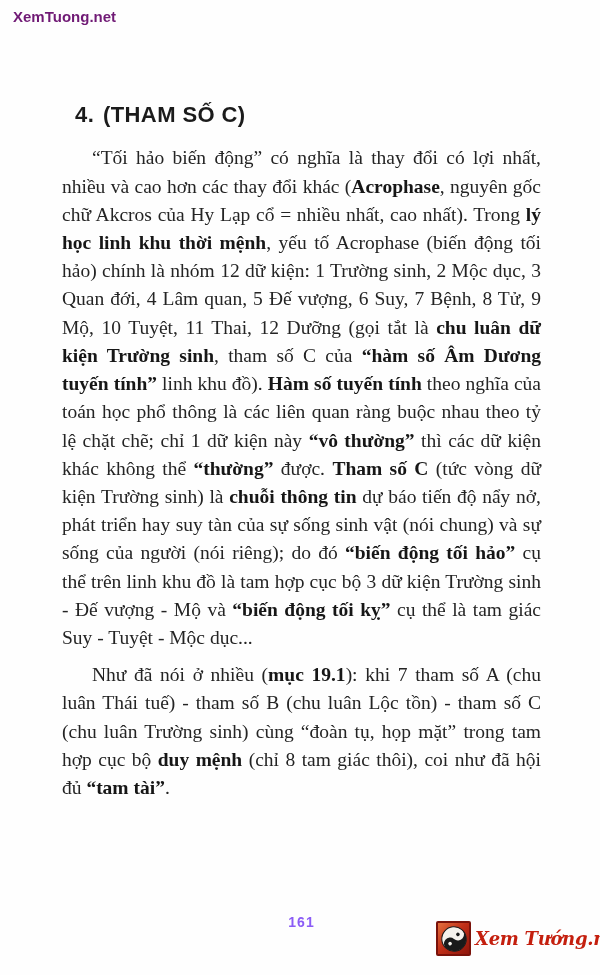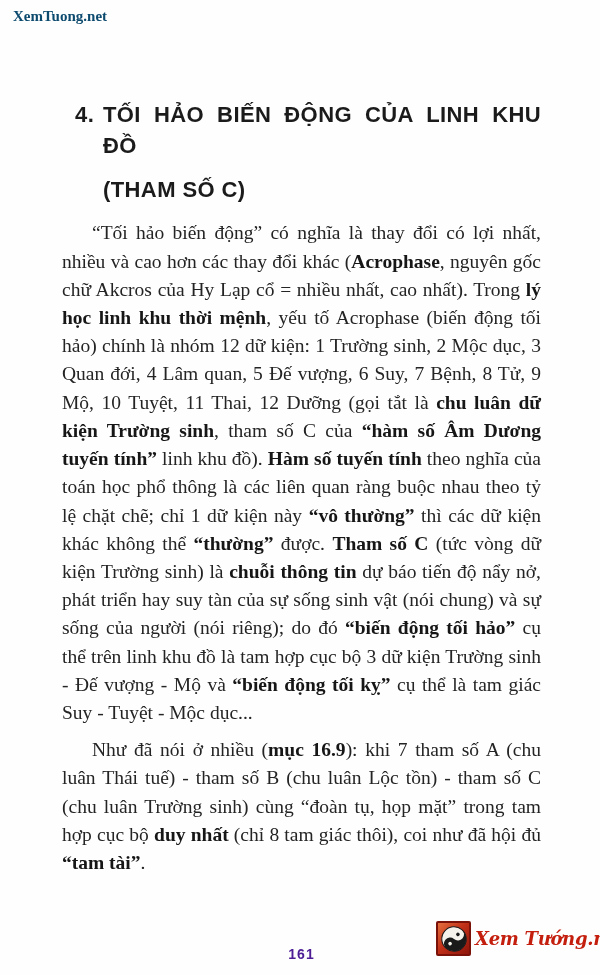--- a/index.html
+++ b/index.html
@@ -3,22 +3,22 @@
 <meta charset="utf-8">
 <style>
   html,body { margin:0; padding:0; }
   .page {
     position:relative; width:600px; height:975px;
     background:#fefefe; overflow:hidden;
     font-family:"Liberation Serif", serif;
   }
   .site-link {
     position:absolute; left:13px; top:8px;
-    font-family:Liberation Serif, serif;
-    font-weight:bold; font-size:15px; color:#0c4a6e;
+    font-family:Liberation Sans, sans-serif;
+    font-weight:bold; font-size:15px; color:#701a75;
     text-decoration:none; cursor:pointer;
   }
   .content { position:absolute; left:62px; top:84px; width:479px; }
 
   .heading {
     position:relative; padding-left:41px;
     font-family:"Liberation Sans", sans-serif;
     font-weight:bold; font-size:22px; line-height:31px;
     color:#1b1b1b; letter-spacing:0.4px;
   }
@@ -28,23 +28,23 @@
 
   .body-text { margin-top:13px; }
   p.para {
     margin:0; font-size:19.5px; line-height:28.2px;
     color:#242424; text-align:justify; text-indent:30px;
   }
   p.para + p.para { margin-top:9px; }
   p.para b { color:#161616; }
 
   .page-number {
-    position:absolute; left:62px; top:946px; width:479px;
+    position:absolute; left:62px; top:914px; width:479px;
     text-align:center; font-family:"Liberation Sans", sans-serif;
-    font-size:14px; font-weight:bold; color:#4c1d95; letter-spacing:1px;
+    font-size:14px; font-weight:bold; color:#8b5cf6; letter-spacing:1px;
   }
 
   .footer-logo { position:absolute; left:436px; top:921px; display:flex; align-items:center; gap:4px; }
   .logo-box {
     width:35px; height:35px; box-sizing:border-box;
     border:2px solid #7a120a; border-radius:2px;
     background:linear-gradient(135deg, #e4703d 0%, #c23018 45%, #8e150b 100%);
     display:flex; align-items:center; justify-content:center;
     flex:0 0 auto;
   }
@@ -59,27 +59,26 @@
 <body>
 
 <div class="page">
 
   <a class="site-link">XemTuong.net</a>
 
   <div class="content">
 
     <h1 class="heading">
       <span class="heading-num">4.</span>
-      <span class="h-line1">TỐI HẢO BIẾN ĐỘNG CỦA LINH KHU ĐỒ</span>
       <span class="h-line2">(THAM SỐ C)</span>
     </h1>
 
     <div class="body-text">
       <p class="para"><span>“Tối hảo biến động” có nghĩa là thay đổi có lợi nhất, nhiều và cao hơn các thay đổi khác (</span><b>Acrophase</b><span>, nguyên gốc chữ Akcros của Hy Lạp cổ = nhiều nhất, cao nhất). Trong </span><b>lý học linh khu thời mệnh</b><span>, yếu tố Acrophase (biến động tối hảo) chính là nhóm 12 dữ kiện: 1 Trường sinh, 2 Mộc dục, 3 Quan đới, 4 Lâm quan, 5 Đế vượng, 6 Suy, 7 Bệnh, 8 Tử, 9 Mộ, 10 Tuyệt, 11 Thai, 12 Dưỡng (gọi tắt là </span><b>chu luân dữ kiện Trường sinh</b><span>, tham số C của </span><b>“hàm số Âm Dương tuyến tính”</b><span> linh khu đồ). </span><b>Hàm số tuyến tính</b><span> theo nghĩa của toán học phổ thông là các liên quan ràng buộc nhau theo tỷ lệ chặt chẽ; chỉ 1 dữ kiện này </span><b>“vô thường”</b><span> thì các dữ kiện khác không thể </span><b>“thường”</b><span> được. </span><b>Tham số C</b><span> (tức vòng dữ kiện Trường sinh) là </span><b>chuỗi thông tin</b><span> dự báo tiến độ nẩy nở, phát triển hay suy tàn của sự sống sinh vật (nói chung) và sự sống của người (nói riêng); do đó </span><b>“biến động tối hảo”</b><span> cụ thể trên linh khu đồ là tam hợp cục bộ 3 dữ kiện Trường sinh - Đế vượng - Mộ và </span><b>“biến động tối kỵ”</b><span> cụ thể là tam giác Suy - Tuyệt - Mộc dục...</span></p>
-      <p class="para"><span>Như đã nói ở nhiều (</span><b>mục 16.9</b><span>): khi 7 tham số A (chu luân Thái tuế) - tham số B (chu luân Lộc tồn) - tham số C (chu luân Trường sinh) cùng “đoàn tụ, họp mặt” trong tam hợp cục bộ </span><b>duy nhất</b><span> (chỉ 8 tam giác thôi), coi như đã hội đủ </span><b>“tam tài”</b><span>.</span></p>
+      <p class="para"><span>Như đã nói ở nhiều (</span><b>mục 19.1</b><span>): khi 7 tham số A (chu luân Thái tuế) - tham số B (chu luân Lộc tồn) - tham số C (chu luân Trường sinh) cùng “đoàn tụ, họp mặt” trong tam hợp cục bộ </span><b>duy mệnh</b><span> (chỉ 8 tam giác thôi), coi như đã hội đủ </span><b>“tam tài”</b><span>.</span></p>
     </div>
 
   </div>
 
   <div class="page-number">161</div>
 
   <div class="footer-logo">
     <span class="logo-box">
       <svg viewBox="0 0 100 100" width="26" height="26" aria-hidden="true">
         <circle cx="50" cy="50" r="47" fill="#f5f2ec" stroke="#1a1a1a" stroke-width="4"></circle>

